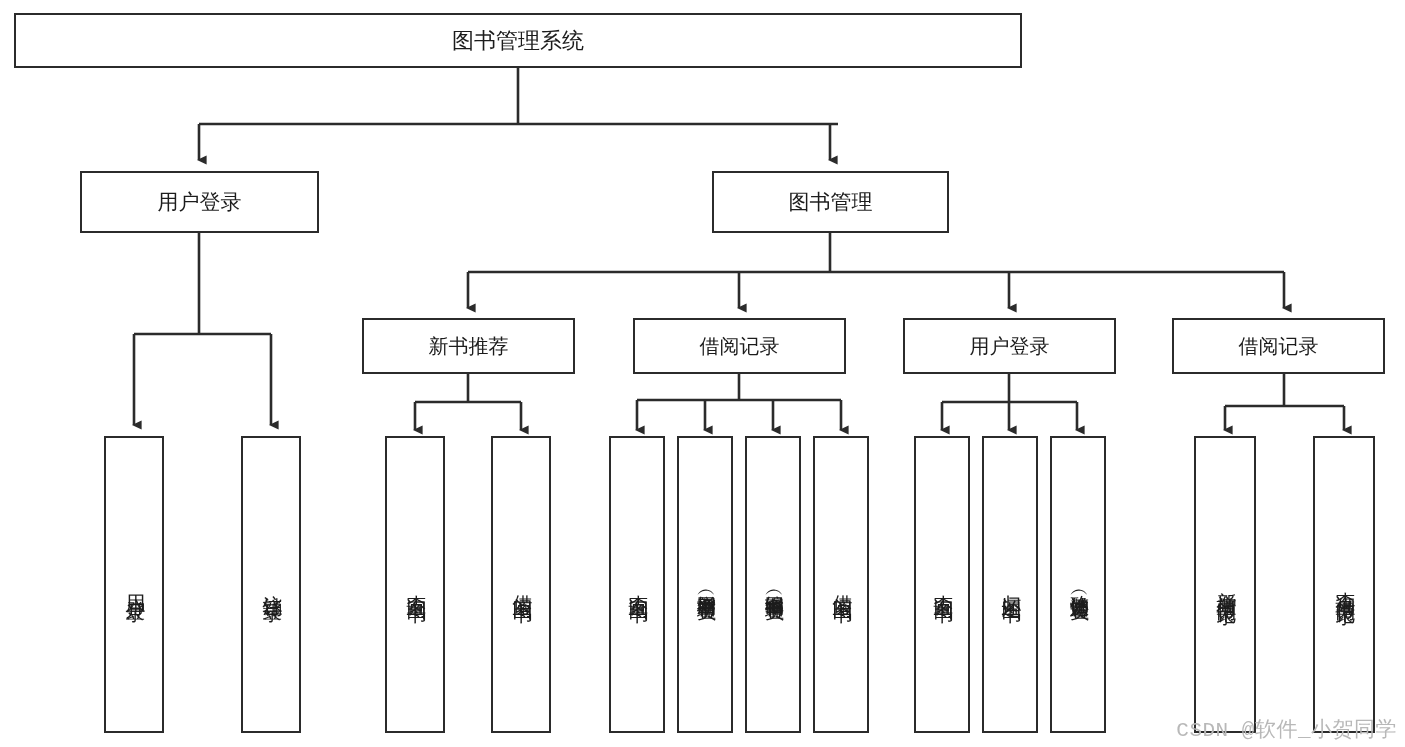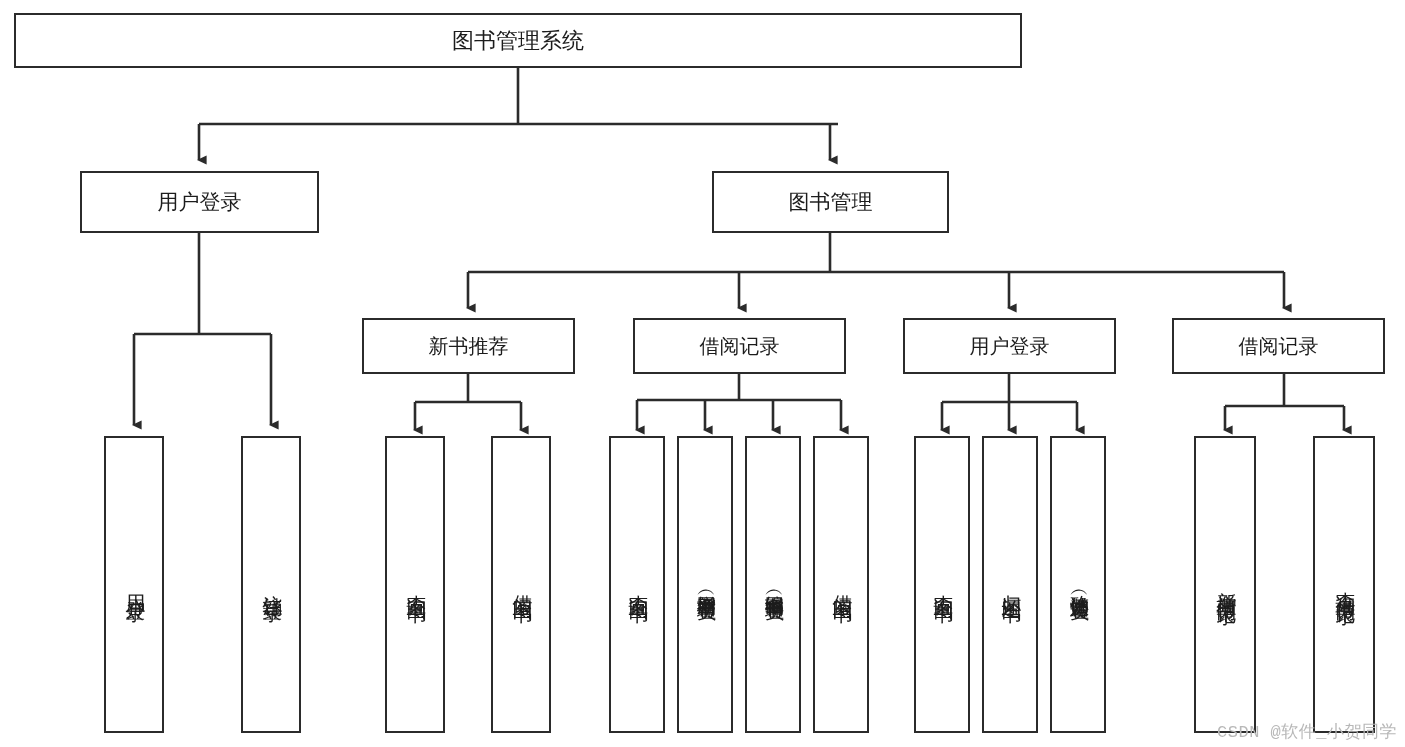--- a/index.html
+++ b/index.html
@@ -56,21 +56,21 @@
     color: #1c1c1c;
   }
   .vtext.tall {
     font-size: 19px;
     letter-spacing: 1px;
   }
   .watermark {
     position: absolute;
     right: 8px;
     bottom: 4px;
-    font-size: 17px;
+    font-size: 21px;
     color: #b8b8b8;
     letter-spacing: 0.5px;
     white-space: nowrap;
   }
 </style>
 </head>
 <body>
 
 <div id="canvas">
 

